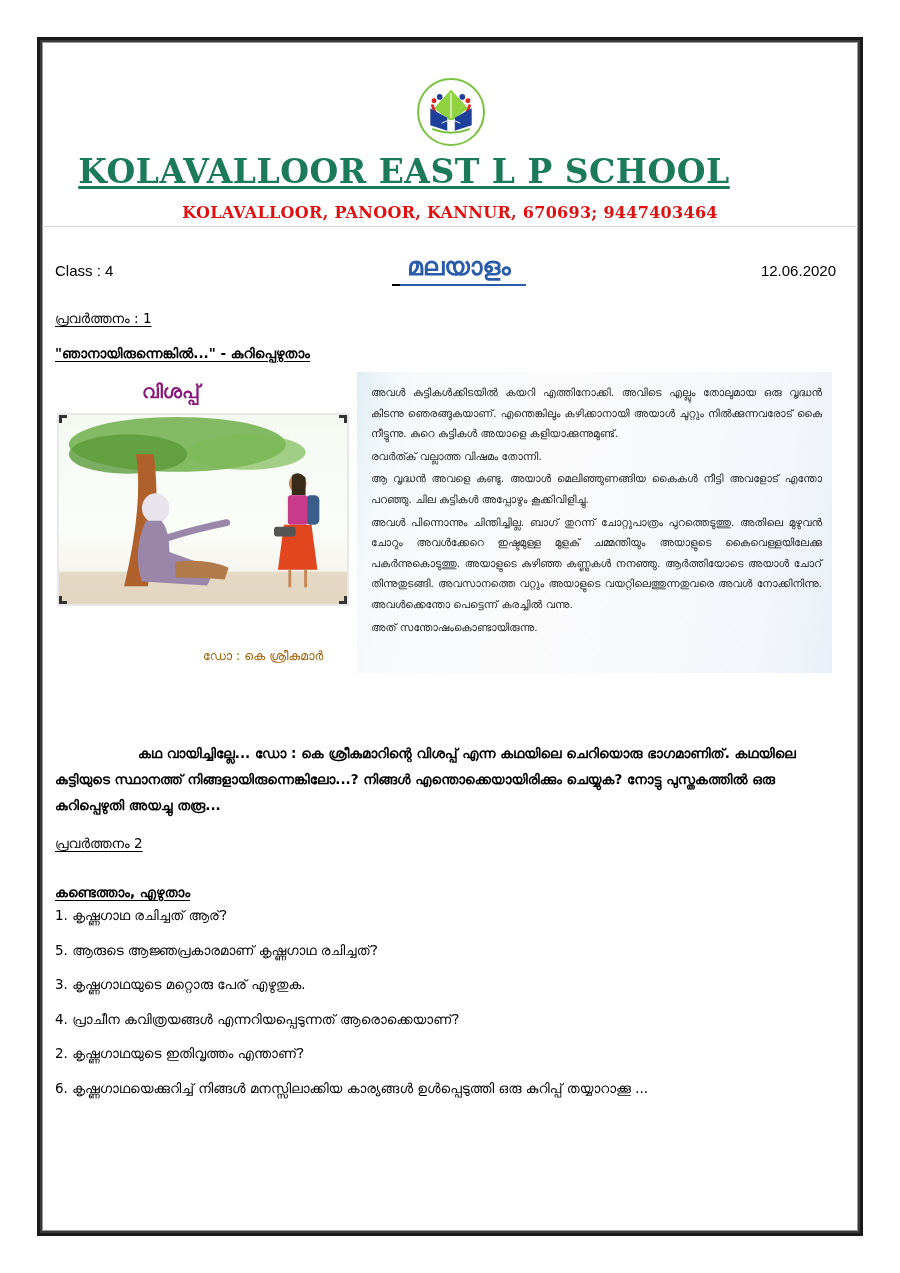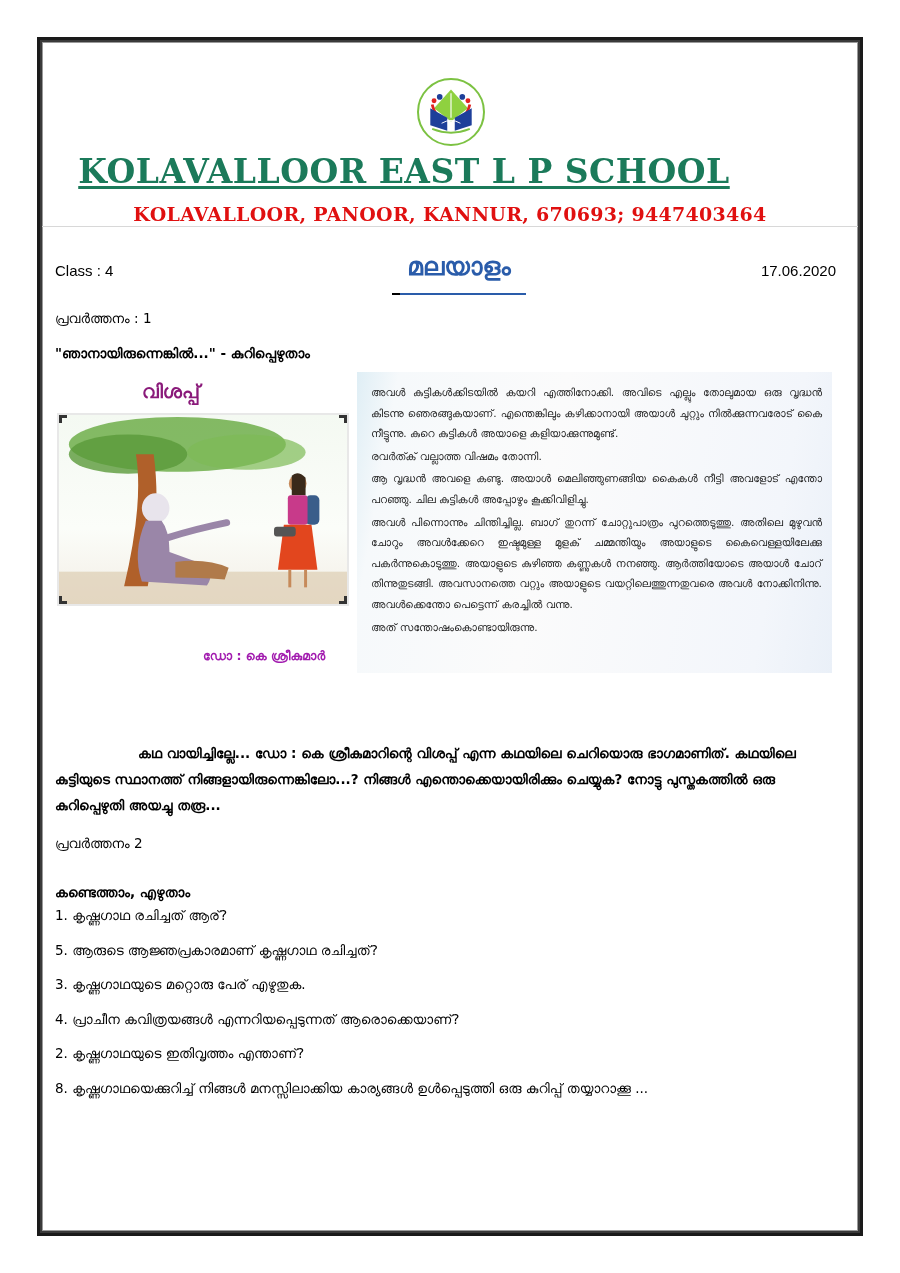--- a/index.html
+++ b/index.html
@@ -20,41 +20,41 @@
   .logo svg { width: 100%; height: 100%; display: block; }
 
   .school-name {
     position: absolute; left: 0; width: 808px; top: 152px; text-align: center;
     font-family: "DejaVu Serif", serif; font-weight: bold; font-size: 33px;
     color: #1b7a5a; letter-spacing: 0.5px;
   }
   .school-name span { text-decoration: underline; text-decoration-thickness: 3px; text-underline-offset: 3px; }
   .school-address {
     position: absolute; left: 0; width: 900px; top: 203px; text-align: center;
-    font-family: "DejaVu Serif", serif; font-weight: bold; font-size: 19px; color: #e01010;
+    font-family: "DejaVu Serif", serif; font-weight: bold; font-size: 16px; color: #e01010;
     letter-spacing: 0.3px;
   }
   .header-rule {
     position: absolute; left: 42px; width: 816px; top: 226px; height: 1px; background: #d8d8d8;
   }
 
   .class-label { position: absolute; left: 55px; top: 262px; font-family: "Liberation Sans", sans-serif; font-size: 15px; }
   .date-label { position: absolute; right: 64px; top: 262px; font-family: "Liberation Sans", sans-serif; font-size: 15px; }
   .subject-title {
     position: absolute; left: 392px; top: 252px; width: 134px; text-align: center;
     font-size: 25px; font-weight: bold; color: #2a5caa;
-    border-bottom: 2px solid #2a5caa; padding-bottom: 11px;
+    border-bottom: 2px solid #2a5caa; padding-bottom: 2px;
   }
   .subject-title::before {
     content: ""; position: absolute; left: 0; bottom: -2px; width: 8px; height: 2px; background: #000;
   }
 
   .section-heading {
     position: absolute; left: 55px; font-size: 13.5px; font-weight: bold;
-    text-underline-offset: 3px;
+    text-decoration: underline; text-underline-offset: 3px;
   }
   .h-act1 { top: 310px; font-weight: normal; }
   .h-act1-task { top: 345px; }
   .h-act2 { top: 835px; font-weight: normal; }
   .h-act2-task { top: 872px; margin-top: 12px; }
 
   .story-title {
     position: absolute; left: 142px; top: 380px; font-size: 19px; font-weight: bold; color: #8a1a7a;
   }
   .illustration {
@@ -63,21 +63,21 @@
     overflow: hidden;
   }
   .illustration .corner { position: absolute; width: 8px; height: 8px; border-color: #333; border-style: solid; }
   .illustration .c-tl { left: 0; top: 0; border-width: 3px 0 0 3px; }
   .illustration .c-tr { right: 0; top: 0; border-width: 3px 3px 0 0; }
   .illustration .c-bl { left: 0; bottom: 0; border-width: 0 0 3px 3px; }
   .illustration .c-br { right: 0; bottom: 0; border-width: 0 3px 3px 0; }
   .illustration svg { width: 100%; height: 100%; display: block; }
 
   .story-author {
-    position: absolute; left: 203px; top: 648px; font-size: 12.5px; font-weight: bold; color: #a21caf;
+    position: absolute; left: 203px; top: 648px; font-size: 12.5px; font-weight: normal; color: #a16207;
   }
 
   .story-panel {
     position: absolute; left: 357px; top: 372px; width: 475px; height: 301px;
     background: linear-gradient(100deg, #dfeef5 0%, #f6f9fb 8%, #fbfbfb 40%, #f3f6fb 85%, #eaf0f8 100%);
     padding: 10px 10px 6px 14px;
     font-size: 10.6px; line-height: 20.6px; color: #1e1e1e; text-align: justify;
   }
   .story-panel p { margin-bottom: 2px; }
 
@@ -111,21 +111,21 @@
     <path d="M24 46 Q34 40 44 46" stroke="#fff" stroke-width="1" fill="none"></path>
     <path d="M14 52 Q34 60 54 52" stroke="#7cc242" stroke-width="2" fill="none"></path>
   </svg>
 </div>
 <div class="school-name"><span>KOLAVALLOOR EAST L P SCHOOL</span></div>
 <div class="school-address">KOLAVALLOOR, PANOOR, KANNUR, 670693; 9447403464</div>
 <div class="header-rule"></div>
 
 <div class="class-label">Class : 4</div>
 <div class="subject-title">മലയാളം</div>
-<div class="date-label">17.06.2020</div>
+<div class="date-label">12.06.2020</div>
 
 <div class="section-heading h-act1">പ്രവർത്തനം : 1</div>
 <div class="section-heading h-act1-task">"ഞാനായിരുന്നെങ്കിൽ..." - കുറിപ്പെഴുതാം</div>
 
 <div class="story-title">വിശപ്പ്</div>
 <div class="illustration">
   <svg viewBox="0 0 292 193" preserveAspectRatio="none">
 
     <ellipse cx="120" cy="30" rx="110" ry="28" fill="#6fae4a" opacity="0.85"></ellipse>
     <ellipse cx="70" cy="40" rx="60" ry="20" fill="#5a9a3a" opacity="0.8"></ellipse>
@@ -168,14 +168,14 @@
 
 <div class="section-heading h-act2">പ്രവർത്തനം 2</div>
 <div class="section-heading h-act2-task">കണ്ടെത്താം, എഴുതാം</div>
 
 <ul class="questions">
   <li>1. കൃഷ്ണഗാഥ രചിച്ചത് ആര്?</li>
   <li>5. ആരുടെ ആജ്ഞപ്രകാരമാണ് കൃഷ്ണഗാഥ രചിച്ചത്?</li>
   <li>3. കൃഷ്ണഗാഥയുടെ മറ്റൊരു പേര് എഴുതുക.</li>
   <li>4. പ്രാചീന കവിത്രയങ്ങൾ എന്നറിയപ്പെടുന്നത് ആരൊക്കെയാണ്?</li>
   <li>2. കൃഷ്ണഗാഥയുടെ ഇതിവൃത്തം എന്താണ്?</li>
-  <li>8. കൃഷ്ണഗാഥയെക്കുറിച്ച് നിങ്ങൾ മനസ്സിലാക്കിയ കാര്യങ്ങൾ ഉൾപ്പെടുത്തി ഒരു കുറിപ്പ് തയ്യാറാക്കൂ ...</li>
+  <li>6. കൃഷ്ണഗാഥയെക്കുറിച്ച് നിങ്ങൾ മനസ്സിലാക്കിയ കാര്യങ്ങൾ ഉൾപ്പെടുത്തി ഒരു കുറിപ്പ് തയ്യാറാക്കൂ ...</li>
 </ul>
 
 </body></html>

